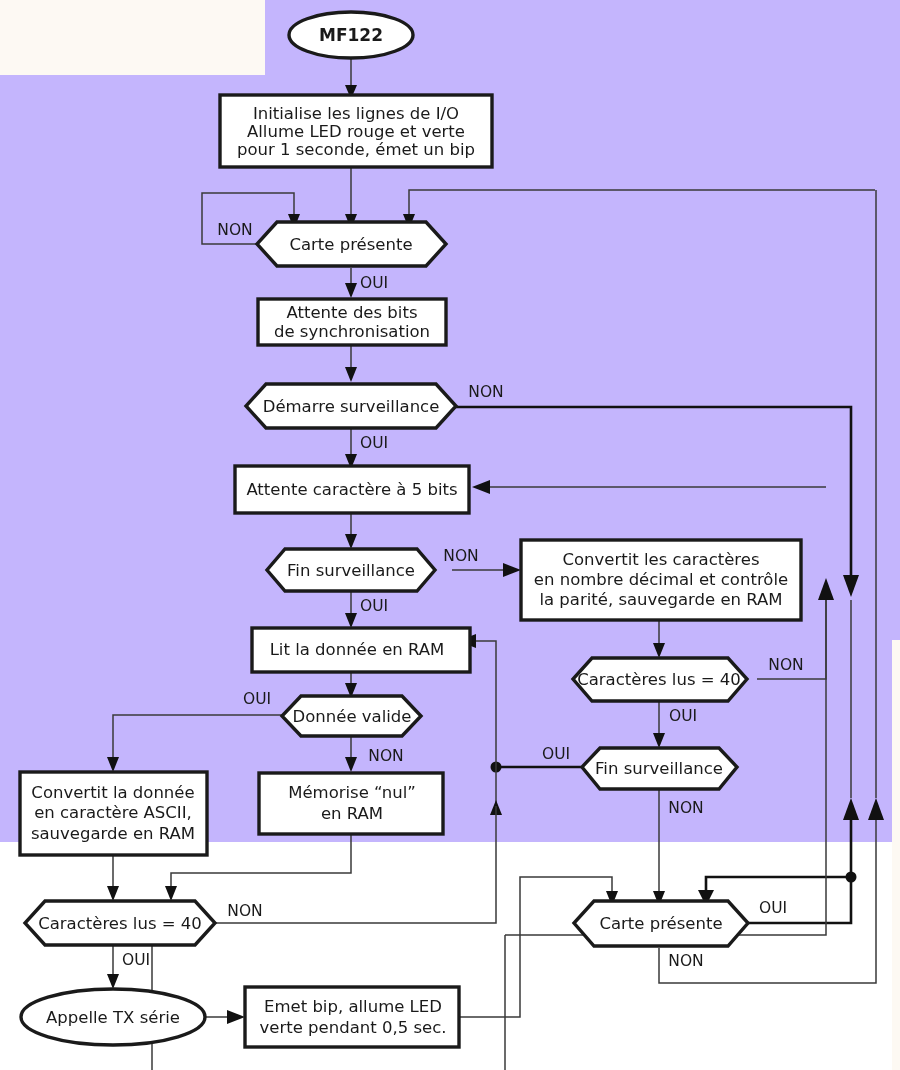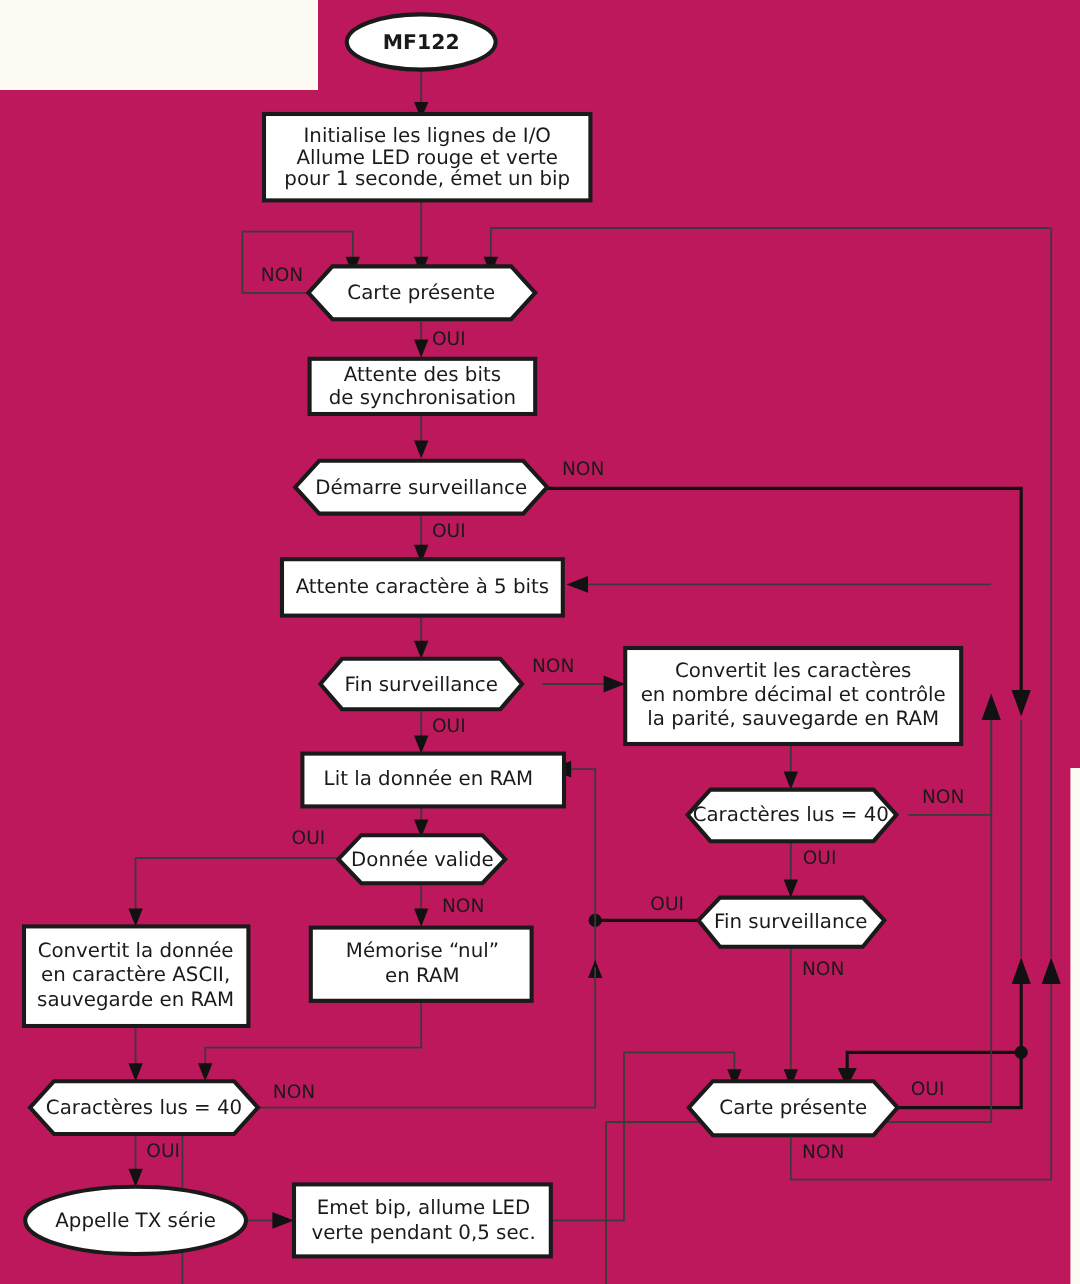--- a/index.html
+++ b/index.html
@@ -9,22 +9,22 @@
   }
   body {
     width: 900px;
     height: 1070px;
     font-family: "DejaVu Sans", sans-serif;
     overflow: hidden;
   }
   #flowchart-root {
     position: relative;
     width: 900px;
-    height: 1070px;
-    background: #be185d;
+    height: 842px;
+    background: #c4b5fd;
   }
   svg#chart {
     position: absolute;
     top: 0;
     left: 0;
     width: 900px;
     height: 1070px;
   }
   .node-stroke-thick {
     stroke: #1a1a1a;

